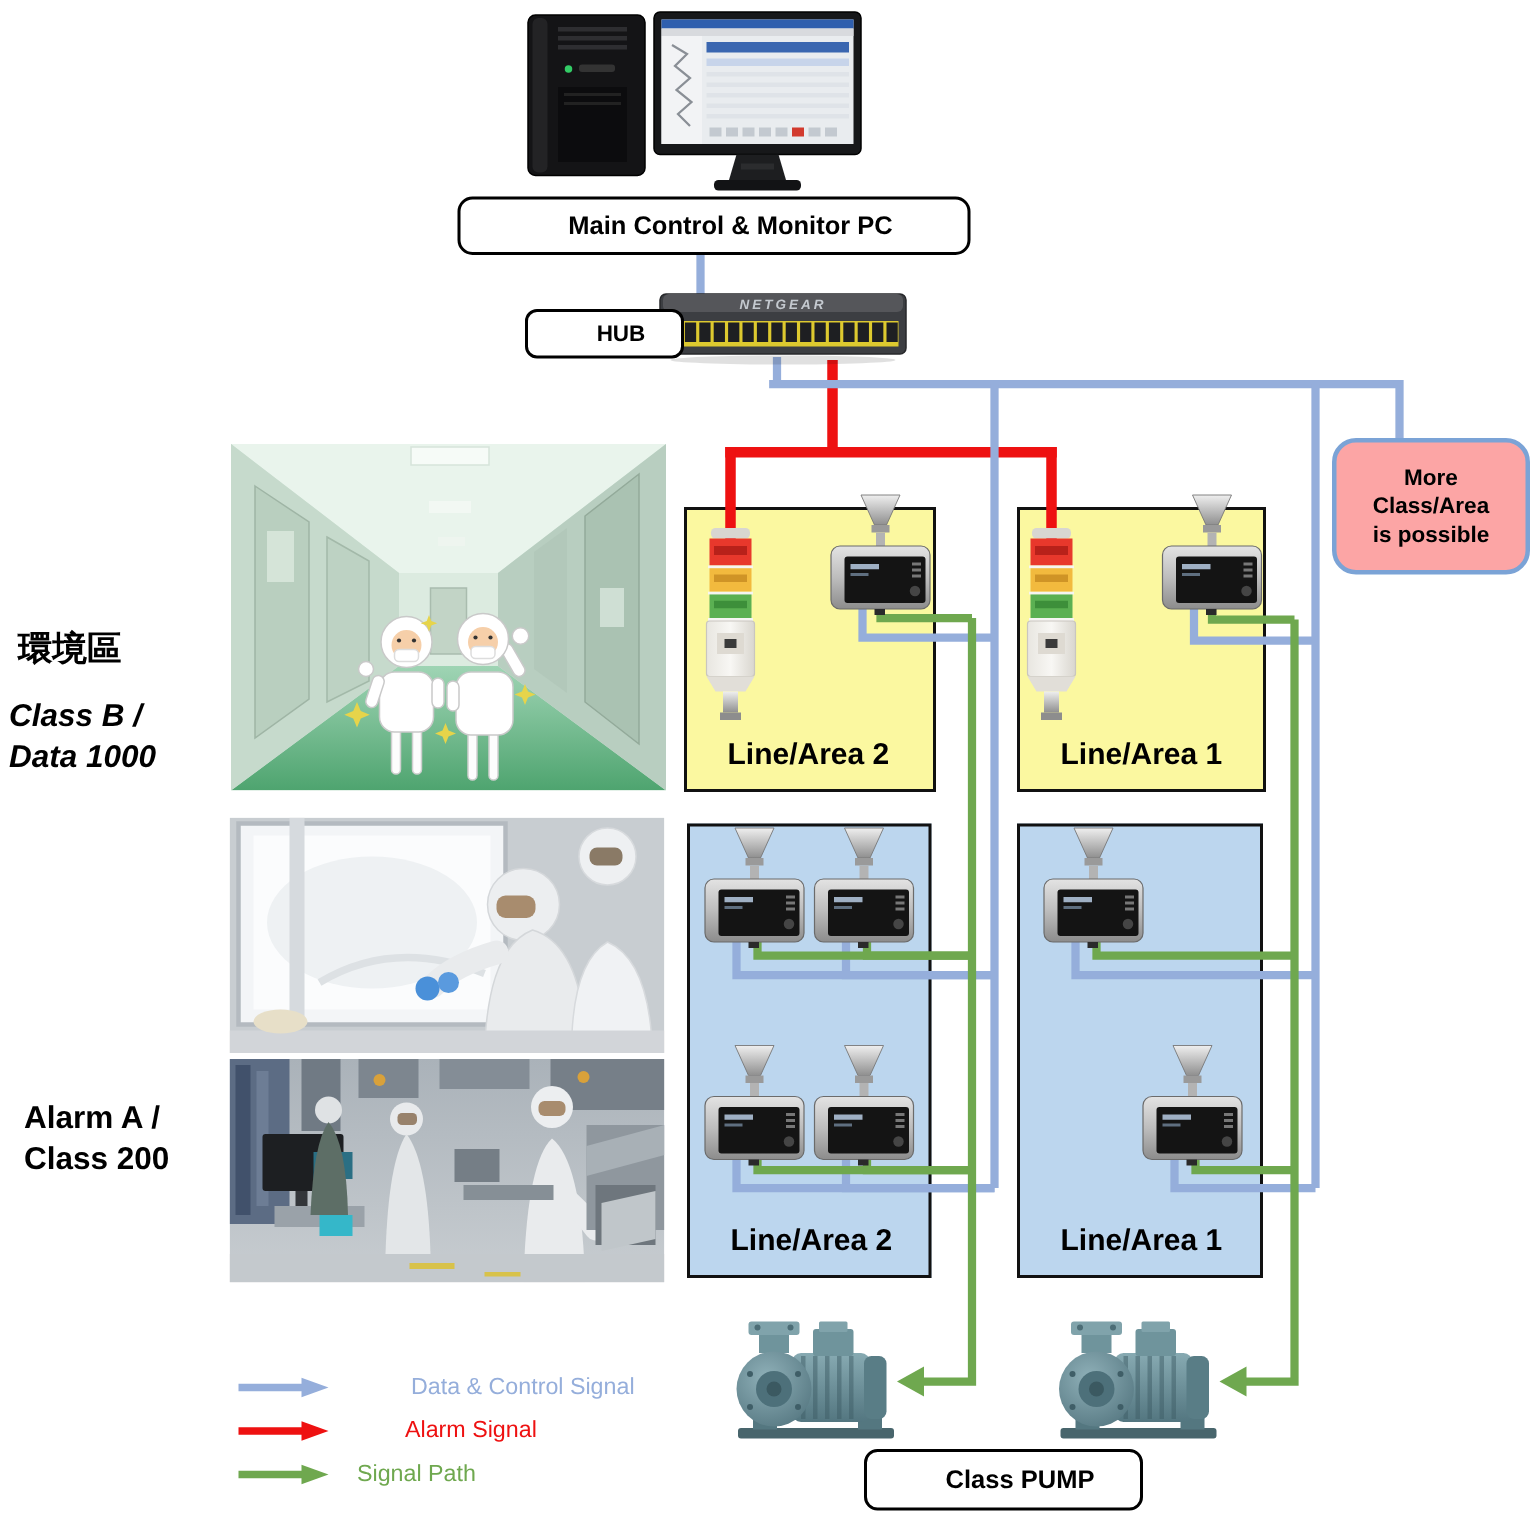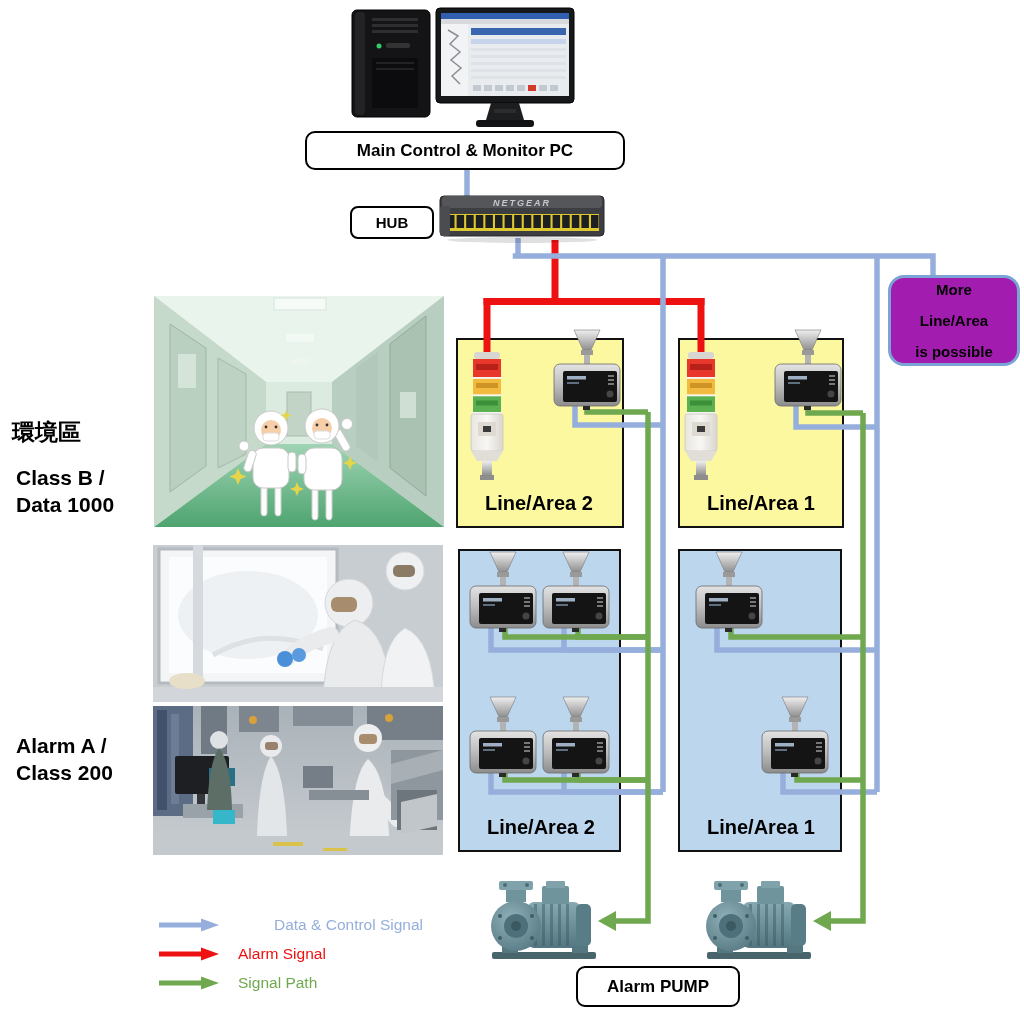--- a/index.html
+++ b/index.html
@@ -1,45 +1,45 @@
 <!DOCTYPE html>
 <html style="--data_signal: #95AEDB; --alarm_signal: #EE1111; --vacuum_path: #6FA84F; --yellow_area: #FBF8A0; --blue_area: #BCD6EE; --callout_border: #7BA3D6; --box_border: #111111;"><head>
 <meta charset="utf-8">
 <style>
   html,body{margin:0;padding:0;background:#fff;}
   .canvas{position:relative;width:1024px;height:1011px;background:#fff;overflow:hidden;
           font-family:"Liberation Sans",sans-serif;color:#000;}
   
   .label-box{position:absolute;background:#fff;border:2.5px solid #000;border-radius:10px;
-             display:flex;align-items:center;justify-content:center;font-weight:bold;}
+             display:flex;align-items:center;justify-content:center;font-weight:bold;padding-left:22px;}
   .pc-label{left:305px;top:131px;width:316px;height:35px;font-size:17px;}
   .hub-label{left:350px;top:206px;width:80px;height:29px;font-size:15px;border-radius:8px;}
   .pump-label{left:576px;top:966px;width:160px;height:37px;font-size:17px;border-radius:9px;}
-  .callout{position:absolute;left:888px;top:275px;width:126px;height:85px;background:#a21caf;
+  .callout{position:absolute;left:888px;top:292px;width:126px;height:85px;background:#fca5a5;
            border:3.5px solid var(--callout_border,#7BA3D6);border-radius:16px;
            display:flex;flex-direction:column;align-items:center;justify-content:center;
-           font-weight:bold;font-size:15px;line-height:19px;gap:12px;}
+           font-weight:bold;font-size:15px;line-height:19px;}
   
   .area{position:absolute;border:2px solid var(--box_border,#111);box-sizing:border-box;}
   .area.yellow{background:var(--yellow_area,#FBF8A0);}
   .area.blue{background:var(--blue_area,#BCD6EE);}
   .area-label{position:absolute;left:16px;bottom:11px;font-weight:bold;font-size:20px;margin-left:11px;}
   
   .zone{position:absolute;font-weight:bold;}
   .zone-env{left:12px;top:417px;font-size:23px;}
   .zone-two{font-size:21px;line-height:27px;}
-  .zone-b{left:16px;top:464px;}
+  .zone-b{left:6px;top:464px;font-style:italic;}
   .zone-a{left:16px;top:732px;}
   
   .legend{position:absolute;left:157px;top:914px;}
   .legend-row{display:flex;align-items:center;height:22px;margin-bottom:7px;}
   .legend-row svg{margin-right:17px;display:block;}
   .legend-label{font-size:15.5px;}
   .lg-data{color:var(--data_signal,#95AEDB);margin-left:36px;}
-  .lg-alarm{color:var(--alarm_signal,#EE1111);}
+  .lg-alarm{color:var(--alarm_signal,#EE1111);margin-left:32px;}
   .lg-vac{color:var(--vacuum_path,#6FA84F);}
   
   .photo{position:absolute;overflow:hidden;}
   .photo svg{display:block;}
   
   .overlay{position:absolute;left:0;top:0;pointer-events:none;}
   .lnB{fill:none;stroke:var(--data_signal,#95AEDB);stroke-width:5.5;}
   .lnR{fill:none;stroke:var(--alarm_signal,#EE1111);stroke-width:7;}
   .lnG{fill:none;stroke:var(--vacuum_path,#6FA84F);stroke-width:5.5;}
   .ahG{fill:var(--vacuum_path,#6FA84F);stroke:none;}
@@ -424,36 +424,36 @@
   <div class="label-box pc-label">
     <span>Main Control &amp; Monitor PC</span>
   </div>
 
   <div class="label-box hub-label">
     <span>HUB</span>
   </div>
 
   <div class="callout">
     <span>More</span>
-    <span>Line/Area</span>
+    <span>Class/Area</span>
     <span>is possible</span>
   </div>
 
   <div class="zone zone-env">環境區</div>
   <div class="zone zone-two zone-b">
     <div>Class B /</div>
     <div>Data 1000</div>
   </div>
   <div class="zone zone-two zone-a">
     <div>Alarm A /</div>
     <div>Class 200</div>
   </div>
 
   <div class="label-box pump-label">
-    <span>Alarm PUMP</span>
+    <span>Class PUMP</span>
   </div>
 
   <div class="legend">
     <div class="legend-row">
       <svg width="64" height="16">
         <line x1="2" y1="8" x2="46" y2="8" stroke="var(--data_signal,#95AEDB)" stroke-width="5"></line>
         <polygon points="62,8 44,1.5 44,14.5" fill="var(--data_signal,#95AEDB)"></polygon>
       </svg>
       <span class="legend-label lg-data">Data &amp; Control Signal</span>
     </div>

